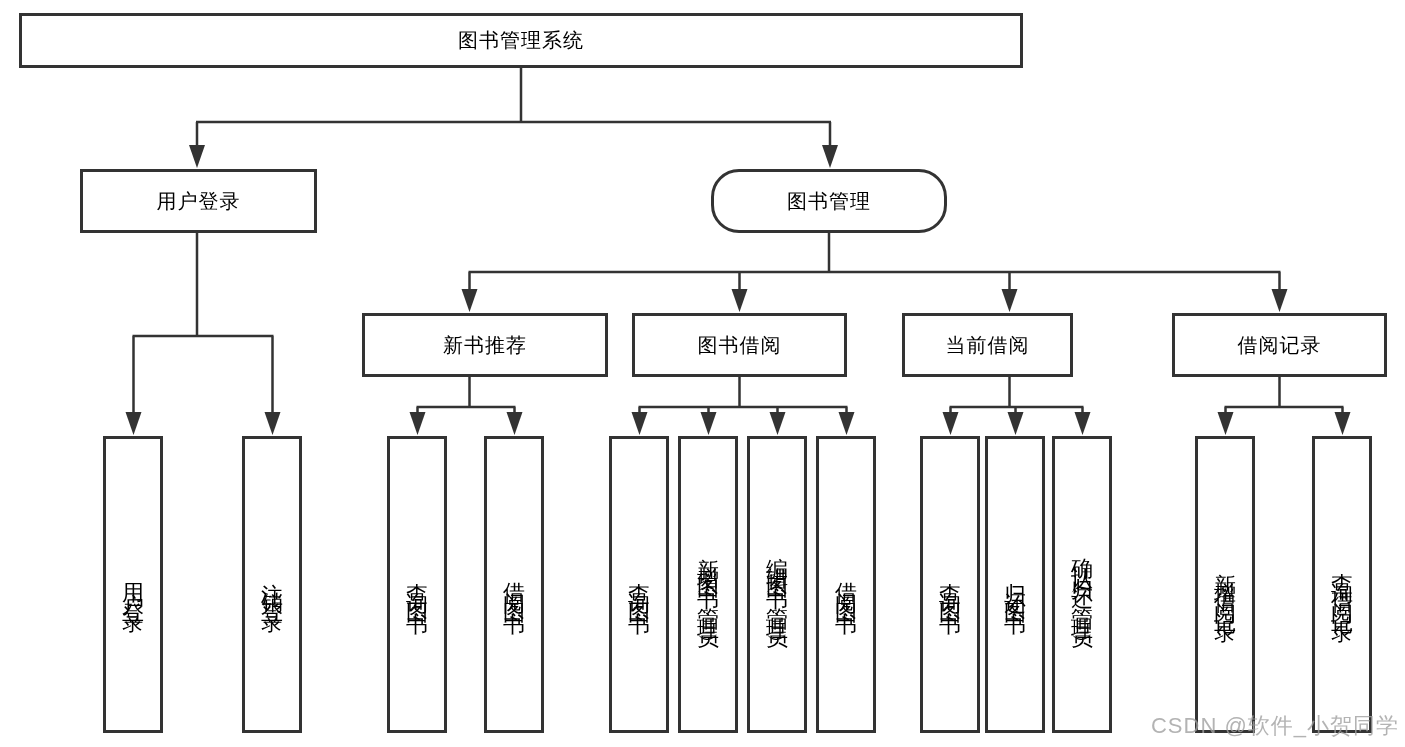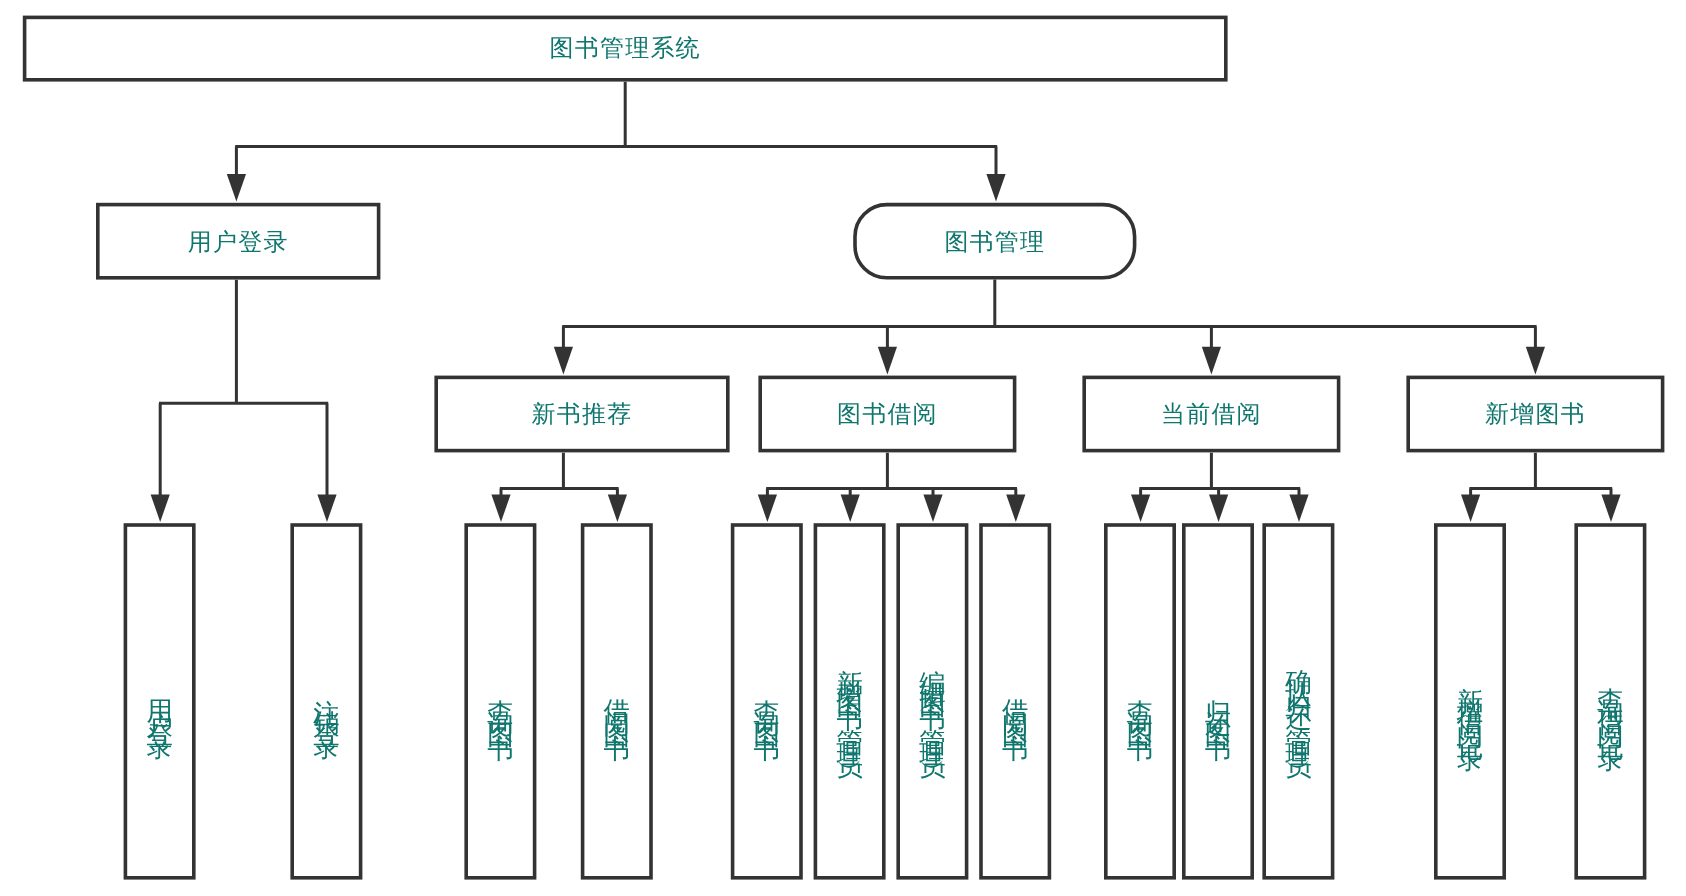--- a/index.html
+++ b/index.html
@@ -18,21 +18,21 @@
     pointer-events: none;
   }
   .box {
     position: absolute;
     box-sizing: border-box;
     border: 3px solid #333333;
     background: #ffffff;
     display: flex;
     align-items: center;
     justify-content: center;
-    color: #0f766e;
+    color: #000000;
     z-index: 2;
   }
   .hlabel {
     font-size: 20px;
     letter-spacing: 1px;
     white-space: nowrap;
   }
   .leaf { width: 60px; height: 297px; top: 436px; }
   .vtext {
     writing-mode: vertical-rl;
@@ -108,25 +108,25 @@
   <div class="box" style="left:711px; top:169px; width:236px; height:64px;border-radius:28px;">
     <span class="hlabel">图书管理</span>
   </div>
 
   <div class="box" style="left:362px; top:313px; width:246px; height:64px;">
     <span class="hlabel">新书推荐</span>
   </div>
   <div class="box" style="left:632px; top:313px; width:215px; height:64px;">
     <span class="hlabel">图书借阅</span>
   </div>
-  <div class="box" style="left:902px; top:313px; width:215px; height:64px;">
+  <div class="box" style="left:902px; top:313px; width:171px; height:64px;">
     <span class="hlabel">当前借阅</span>
   </div>
   <div class="box" style="left:1172px; top:313px; width:215px; height:64px;">
-    <span class="hlabel">新增图书</span>
+    <span class="hlabel">借阅记录</span>
   </div>
 
   <div class="box leaf" style="left:103px;">
     <span class="vtext">用户登录</span>
   </div>
   <div class="box leaf" style="left:242px;">
     <span class="vtext">注销登录</span>
   </div>
 
   <div class="box leaf" style="left:387px;">
@@ -159,14 +159,15 @@
     <span class="vtext">确认归还（管理员）</span>
   </div>
 
   <div class="box leaf" style="left:1195px;">
     <span class="vtext">新增借阅记录</span>
   </div>
   <div class="box leaf" style="left:1312px;">
     <span class="vtext">查询借阅记录</span>
   </div>
 
+  <div id="watermark">CSDN @软件_小贺同学</div>
 
 </div>
 
 </body></html>

